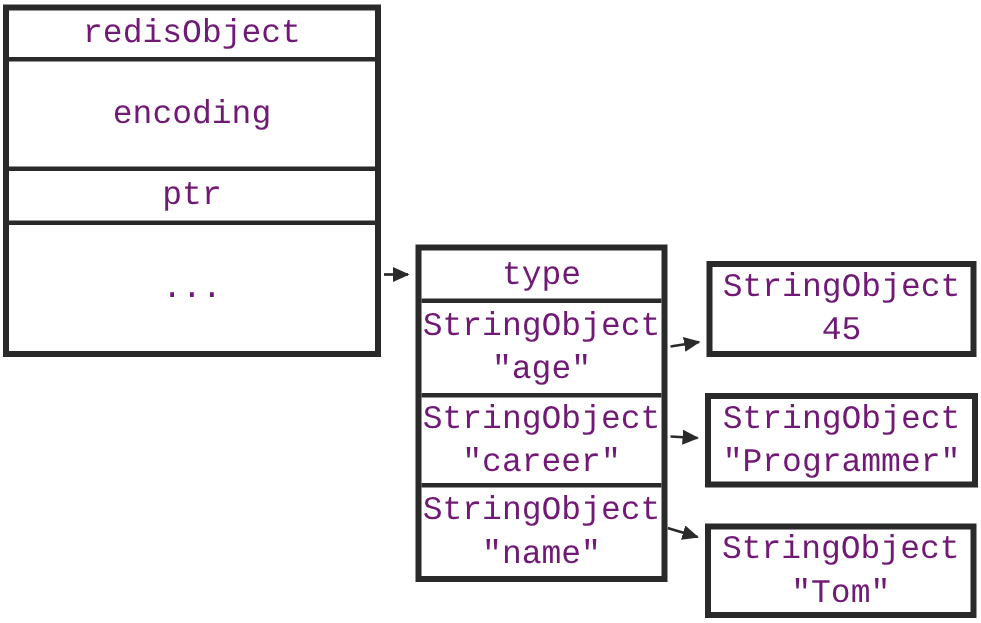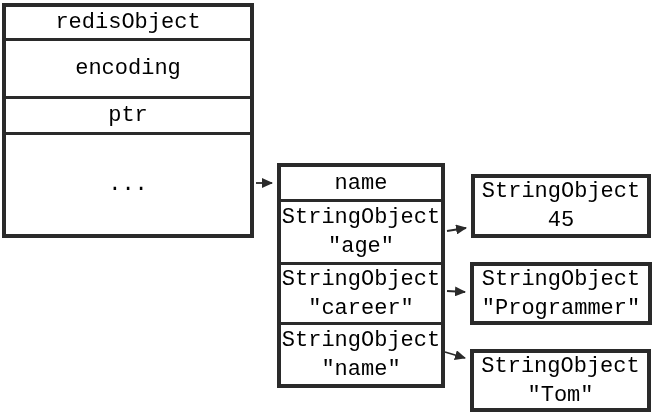--- a/index.html
+++ b/index.html
@@ -1,21 +1,21 @@
 <!DOCTYPE html>
 <html><head>
 <meta charset="utf-8">
 <style>
   html,body{margin:0;padding:0;background:#ffffff;}
   #canvas{
     position:relative;
     width:654px;height:415px;
     background:#ffffff;
     font-family:"Liberation Mono", monospace;
-    color:#000000;
+    color:#701a75;
     overflow:hidden;
   }
   .box{
     position:absolute;
     box-sizing:border-box;
     border:4px solid #2a2a2a;
     background:#ffffff;
     display:flex;
     flex-direction:column;
   }
@@ -41,21 +41,21 @@
     align-items:center;
     justify-content:center;
     font-size:22px;
     line-height:29px;
     white-space:nowrap;
   }
   
   #box-redis{left:2px;top:3px;width:252px;height:235px;}
   #box-redis .r1{height:31px;}
   #box-redis .r2{height:61px;}
-  #box-redis .r3{height:58px;text-align:right;}
+  #box-redis .r3{height:73px;text-align:right;}
   #box-redis .r4{height:36px;}
   #box-redis .r5{flex:1 1 auto;}
   
   #box-dict{left:277px;top:163px;width:168px;height:225px;}
   #box-dict .r1{height:32px;}
   #box-dict .r2{height:63px;}
   #box-dict .r3{height:60px;}
   #box-dict .r4{flex:1 1 auto;}
   
   #box-val-0{left:471px;top:174px;width:180px;height:64px;}
@@ -90,21 +90,21 @@
     <div class="row r4 sep">
       <span>ptr</span>
     </div>
     <div class="row r5 sep">
       <span>...</span>
     </div>
   </div>
 
   <div class="box" id="box-dict">
     <div class="row r1">
-      <span>name</span>
+      <span>type</span>
     </div>
     <div class="row r2 sep">
       <span>StringObject</span>
       <span>"age"</span>
     </div>
     <div class="row r3 sep">
       <span>StringObject</span>
       <span>"career"</span>
     </div>
     <div class="row r4 sep">

